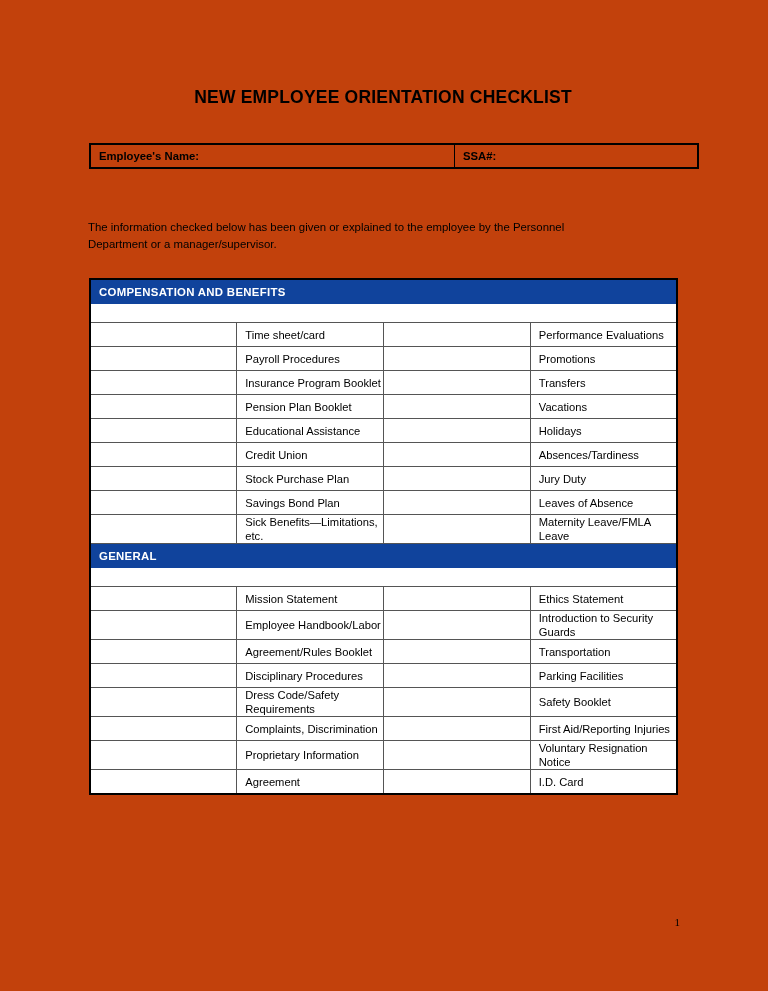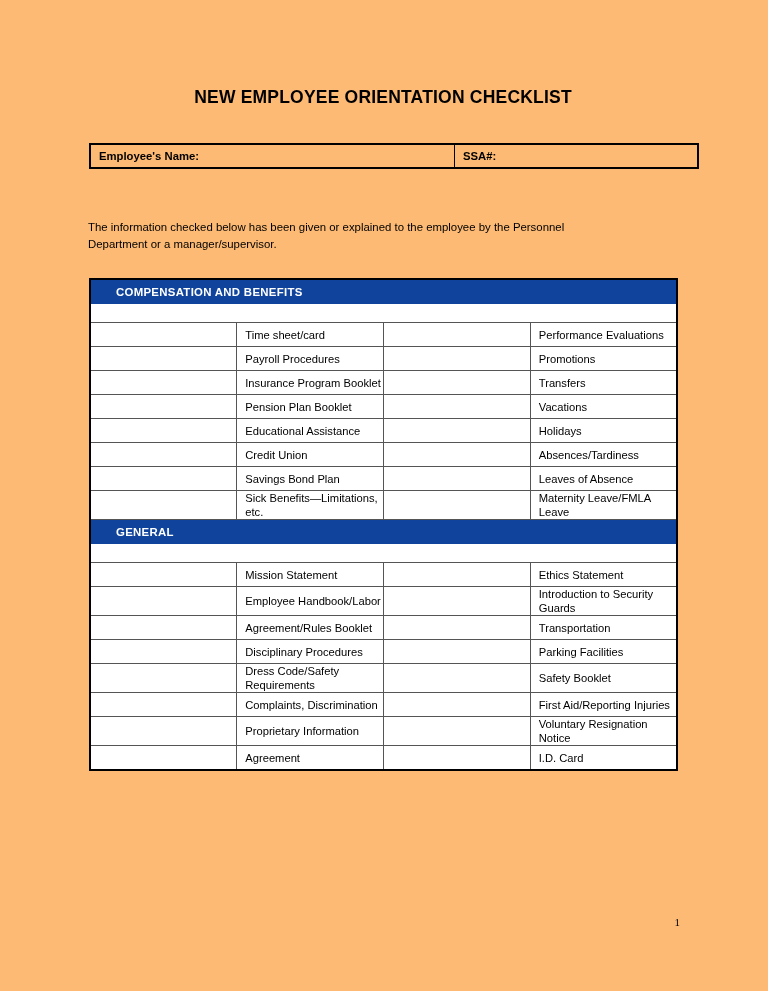--- a/index.html
+++ b/index.html
@@ -14,21 +14,21 @@
     font-family: "Liberation Sans", sans-serif;
     color: #000000;
     -webkit-font-smoothing: antialiased;
   }
 
   .page {
     position: absolute;
     left: 0; top: 0;
     width: 768px;
     height: 991px;
-    background: #fdba74;
+    background: #c2410c;
     overflow: hidden;
   }
 
   
   .doc-title {
     position: absolute;
     left: 88px;
     top: 86px;
     width: 590px;
     text-align: center;
@@ -98,21 +98,21 @@
   .checklist td.cell-label { background: #ffffff; }
 
   
   tr.section-row > td {
     background: #10439C;
     color: #ffffff;
     font-weight: bold;
     font-size: 11.4px;
     letter-spacing: 0.3px;
     height: 23px;
-    padding-left: 25px;
+    padding-left: 8px;
     border: 1px solid #10439C;
     border-left: none;
     border-right: none;
   }
 
   
   tr.spacer-row > td {
     height: 18px;
     background: #ffffff;
     border-left: none;
@@ -190,20 +190,26 @@
           <td class="col-label cell-label">Holidays</td>
         </tr>
         <tr>
           <td class="col-box cell-box"></td>
           <td class="col-label cell-label">Credit Union</td>
           <td class="col-box cell-box"></td>
           <td class="col-label cell-label">Absences/Tardiness</td>
         </tr>
         <tr>
           <td class="col-box cell-box"></td>
+          <td class="col-label cell-label">Stock Purchase Plan</td>
+          <td class="col-box cell-box"></td>
+          <td class="col-label cell-label">Jury Duty</td>
+        </tr>
+        <tr>
+          <td class="col-box cell-box"></td>
           <td class="col-label cell-label">Savings Bond Plan</td>
           <td class="col-box cell-box"></td>
           <td class="col-label cell-label">Leaves of Absence</td>
         </tr>
         <tr>
           <td class="col-box cell-box"></td>
           <td class="col-label cell-label">Sick Benefits—Limitations, etc.</td>
           <td class="col-box cell-box"></td>
           <td class="col-label cell-label">Maternity Leave/FMLA Leave</td>
         </tr>

